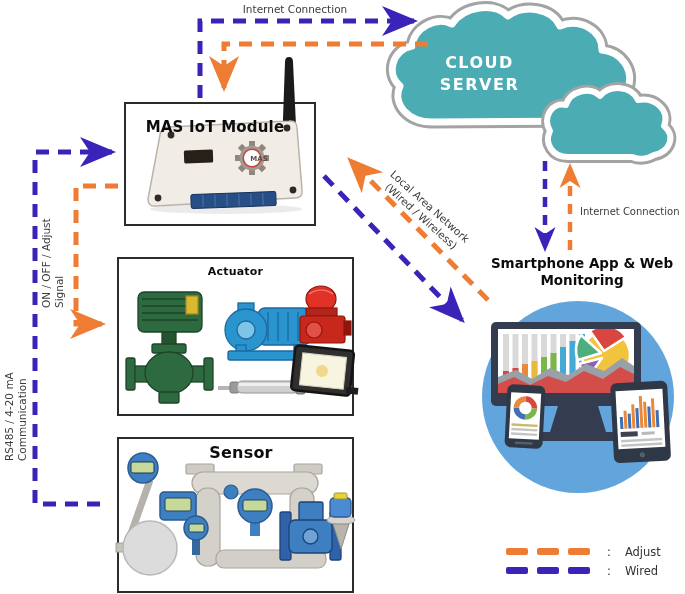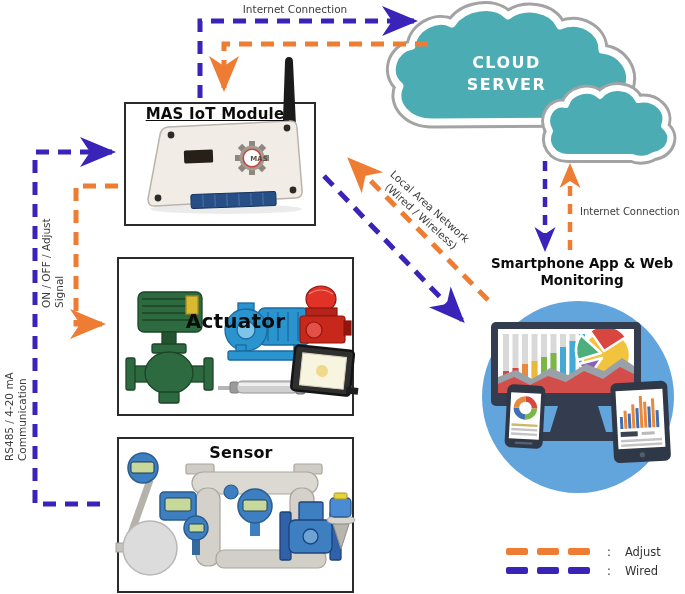--- a/index.html
+++ b/index.html
@@ -2,21 +2,21 @@
 <html><head>
 <meta charset="utf-8">
 <style>
   html,body{margin:0;padding:0;background:#fff;}
   body{font-family:"DejaVu Sans","Liberation Sans",sans-serif;}
   #canvas{position:relative;width:685px;height:594px;background:#fff;overflow:hidden;}
   #scene{position:absolute;left:0;top:0;}
   .lbl{position:absolute;color:#3c3c3c;font-size:10.5px;line-height:13px;white-space:nowrap;}
   .title{position:absolute;color:#0c0c0c;font-weight:bold;text-align:center;letter-spacing:.2px;}
   .rot{transform-origin:center;}
-  .cloud-text{position:absolute;left:444px;top:52px;width:125px;text-align:center;
+  .cloud-text{position:absolute;left:417px;top:52px;width:125px;text-align:center;
     color:#fff;font-weight:bold;font-size:16px;line-height:22px;letter-spacing:1.5px;}
   .heading{position:absolute;left:472px;top:255px;width:220px;text-align:center;
     color:#0c0c0c;font-weight:bold;font-size:13.5px;line-height:17px;}
   .legend{position:absolute;left:506px;top:543px;font-size:11.5px;color:#333;}
   .legend-row{display:flex;align-items:center;height:17px;margin-bottom:2px;}
   .dashes{display:flex;align-items:center;}
   .dash{width:22px;height:7px;border-radius:2px;margin-right:9px;}
   .dash-command{background:#ee7c33;}
   .dash-data{background:#3a23b8;}
   .legend-sep{margin-left:8px;margin-right:14px;}
@@ -314,22 +314,22 @@
     <path d="M118,186 H76 V324 H102" stroke="#ee7c33" stroke-width="5" stroke-dasharray="13 9" marker-end="url(#ahOrangeBig)"></path>
     <path d="M324,176 L462,320" stroke="#3a23b8" stroke-width="5" stroke-dasharray="13 9" marker-end="url(#ahPurpleBig)"></path>
     <path d="M488,300 L350,160" stroke="#ee7c33" stroke-width="5" stroke-dasharray="13 9" marker-end="url(#ahOrangeBig)"></path>
     <path d="M545,161 V249" stroke="#3a23b8" stroke-width="4.5" stroke-dasharray="10 8" marker-end="url(#ahPurpleSm)"></path>
     <path d="M570,250 V166" stroke="#ee7c33" stroke-width="4.5" stroke-dasharray="10 8" marker-end="url(#ahOrangeSm)"></path>
   </g>
 </svg>
 
 <div class="lbl" style="left:230px;top:3px;width:130px;text-align:center;">Internet Connection</div>
 
-<div class="title" style="left:127px;top:105px;width:176px;font-size:15px;text-decoration:underline;">MAS IoT Module</div>
-<div class="title" style="left:120px;top:265px;width:231px;font-size:20px;margin-top:44px;">Actuator</div>
+<div class="title" style="left:127px;top:118px;width:176px;font-size:15px;">MAS IoT Module</div>
+<div class="title" style="left:120px;top:265px;width:231px;font-size:11px;">Actuator</div>
 <div class="title" style="left:120px;top:443px;width:242px;font-size:16px;">Sensor</div>
 
 <div class="cloud-text">
   <div>CLOUD</div>
   <div>SERVER</div>
 </div>
 
 <div class="lbl rot" style="left:349px;top:198px;width:150px;height:30px;text-align:center;transform:rotate(42deg);">
   <div>Local Area Network</div>
   <div>(Wired / Wireless)</div>

